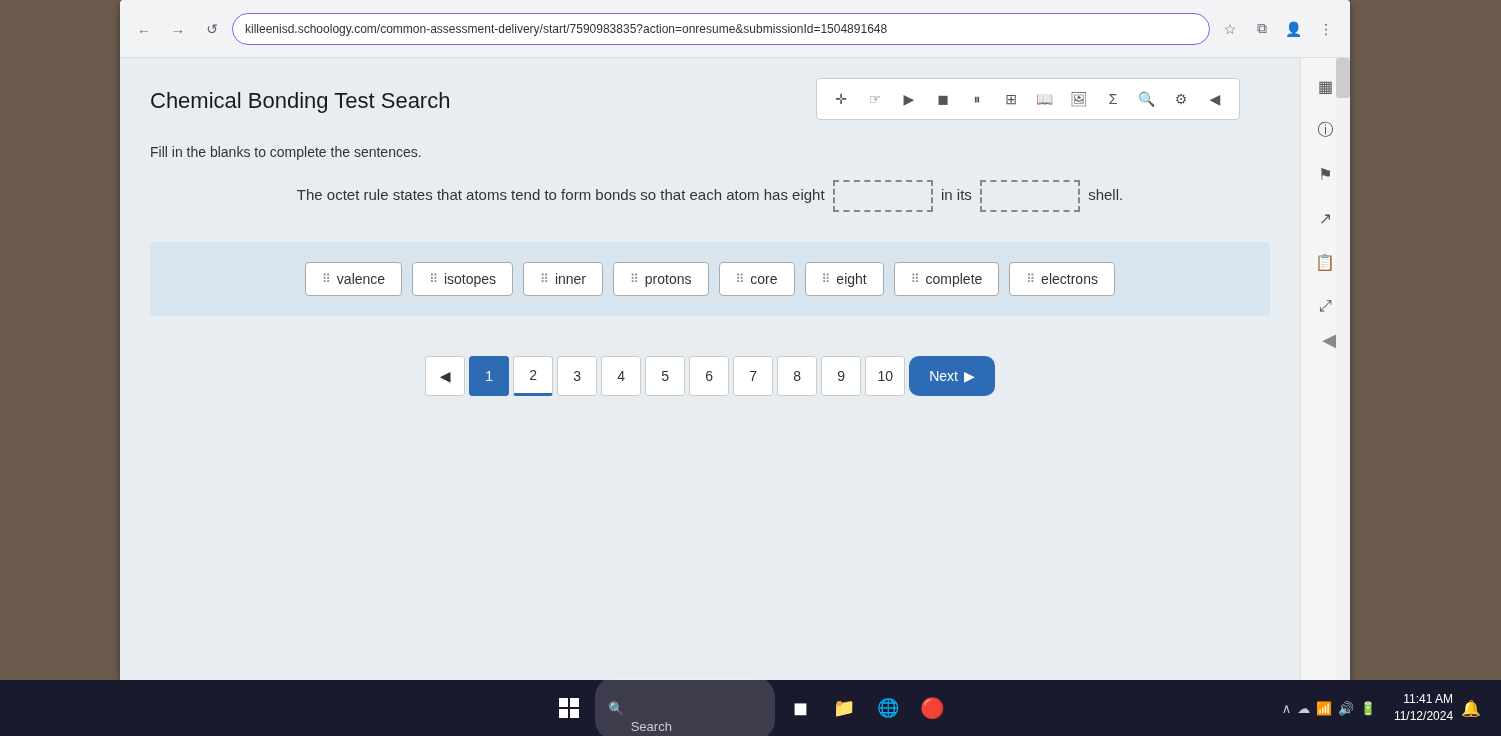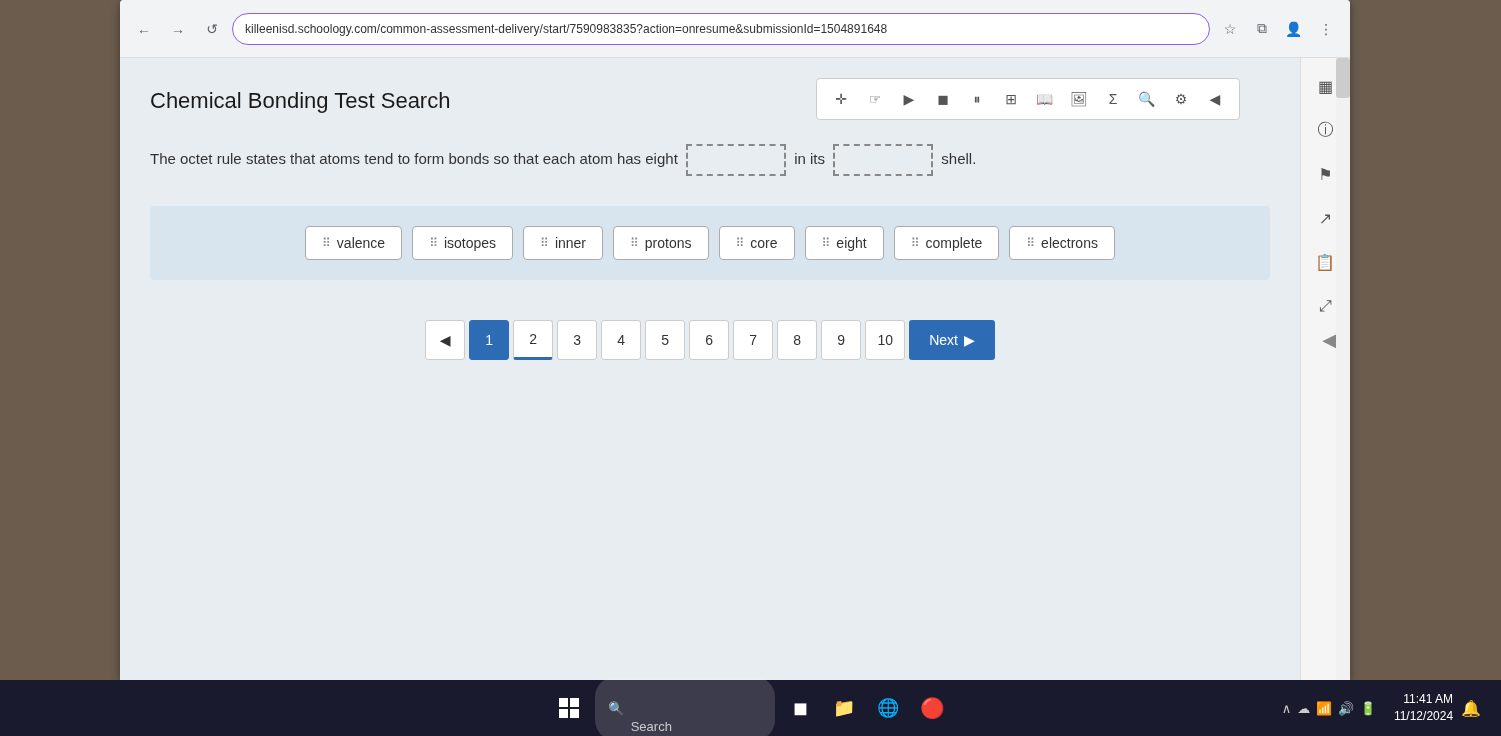--- a/index.html
+++ b/index.html
@@ -175,20 +175,21 @@
       font-size: 14px;
       color: #333;
       margin-bottom: 20px;
     }
 
     .sentence-row {
       font-size: 15px;
       color: #333;
       margin-bottom: 30px;
       line-height: 2;
+      text-align: center;
     }
 
     .blank-box {
       display: inline-block;
       width: 100px;
       height: 32px;
       border: 2px dashed #888;
       vertical-align: middle;
       margin: 0 4px;
     }
@@ -253,21 +254,21 @@
       background: #fff;
       border-bottom: 3px solid #2d6bb5;
     }
 
     .next-btn {
       background: #2d6bb5;
       color: #fff;
       border: none;
       padding: 0 20px;
       height: 40px;
-      border-radius: 3px;
+      border-radius: 10px;
       cursor: pointer;
       font-size: 14px;
       display: flex;
       align-items: center;
       gap: 6px;
     }
 
     
     .taskbar {
       position: absolute;
@@ -422,20 +423,21 @@
         <button class="toolbar-btn">🖼</button>
         <button class="toolbar-btn">Σ</button>
         <button class="toolbar-btn">🔍</button>
         <button class="toolbar-btn">⚙</button>
         <button class="toolbar-btn">◀</button>
       </div>
 
       <h1 class="page-title">Chemical Bonding Test Search</h1>
 
       <div class="question-section">
+        <p class="instruction">Fill in the blanks to complete the sentences.</p>
 
         <div class="sentence-row">
           <span>The octet rule states that atoms tend to form bonds so that each atom has eight</span>
           <span class="blank-box"></span>
           <span>in its</span>
           <span class="blank-box"></span>
           <span>shell.</span>
         </div>
 
         <div class="word-bank">

